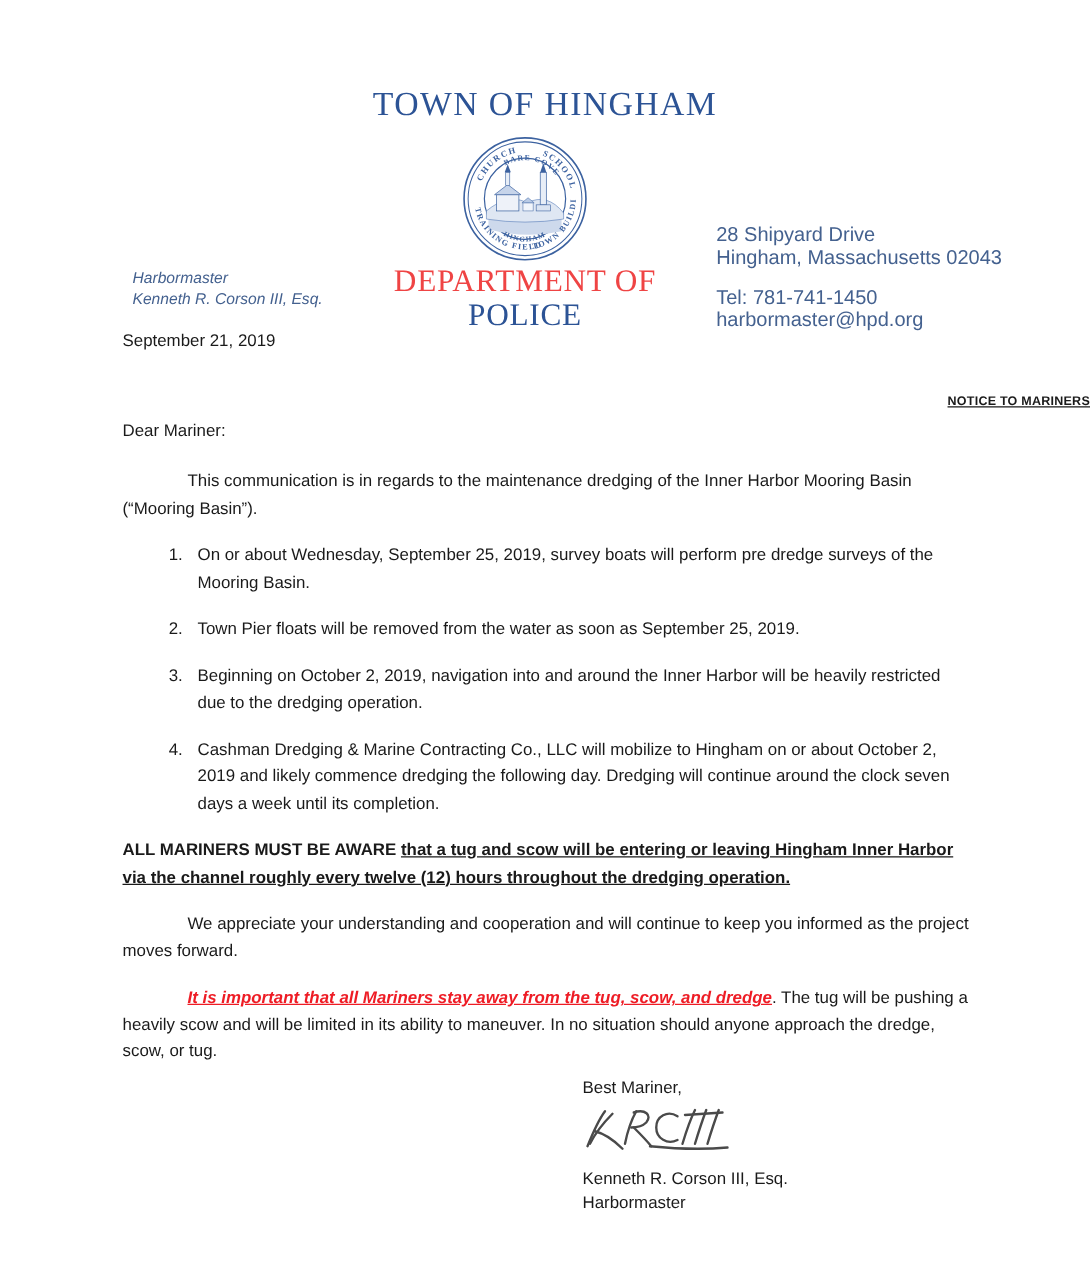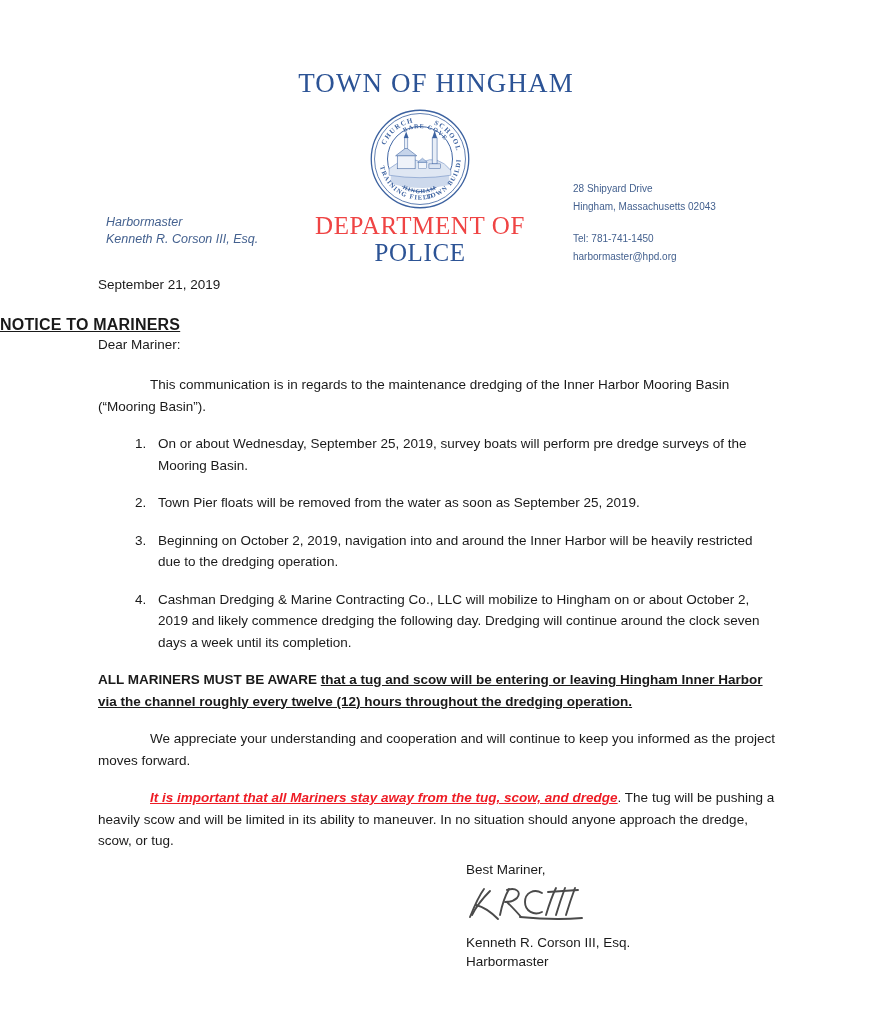--- a/index.html
+++ b/index.html
@@ -83,42 +83,42 @@
     font-size: 12.5px;
     line-height: 17px;
     color: #44618f;
     font-style: italic;
   }
 
   .contact-block {
     position: absolute;
     left: 573px;
     top: 170px;
-    font-size: 10px;
+    font-size: 16px;
     line-height: 18px;
     color: #44618f;
   }
   .contact-gap { height: 14px; }
 
   
   .doc-date {
     position: absolute;
     left: 98px;
-    top: 277px;
+    top: 265px;
     font-size: 13.5px;
     color: #1a1a1a;
   }
 
   .notice-title {
     position: absolute;
     left: 0;
     top: 316px;
     width: 872px;
-    text-align: left;
-    font-size: 16px;
+    text-align: right;
+    font-size: 10px;
     font-weight: bold;
     text-decoration: underline;
     letter-spacing: 0.2px;
   }
 
   .salutation {
     position: absolute;
     left: 98px;
     top: 337px;
     font-size: 13.5px;

